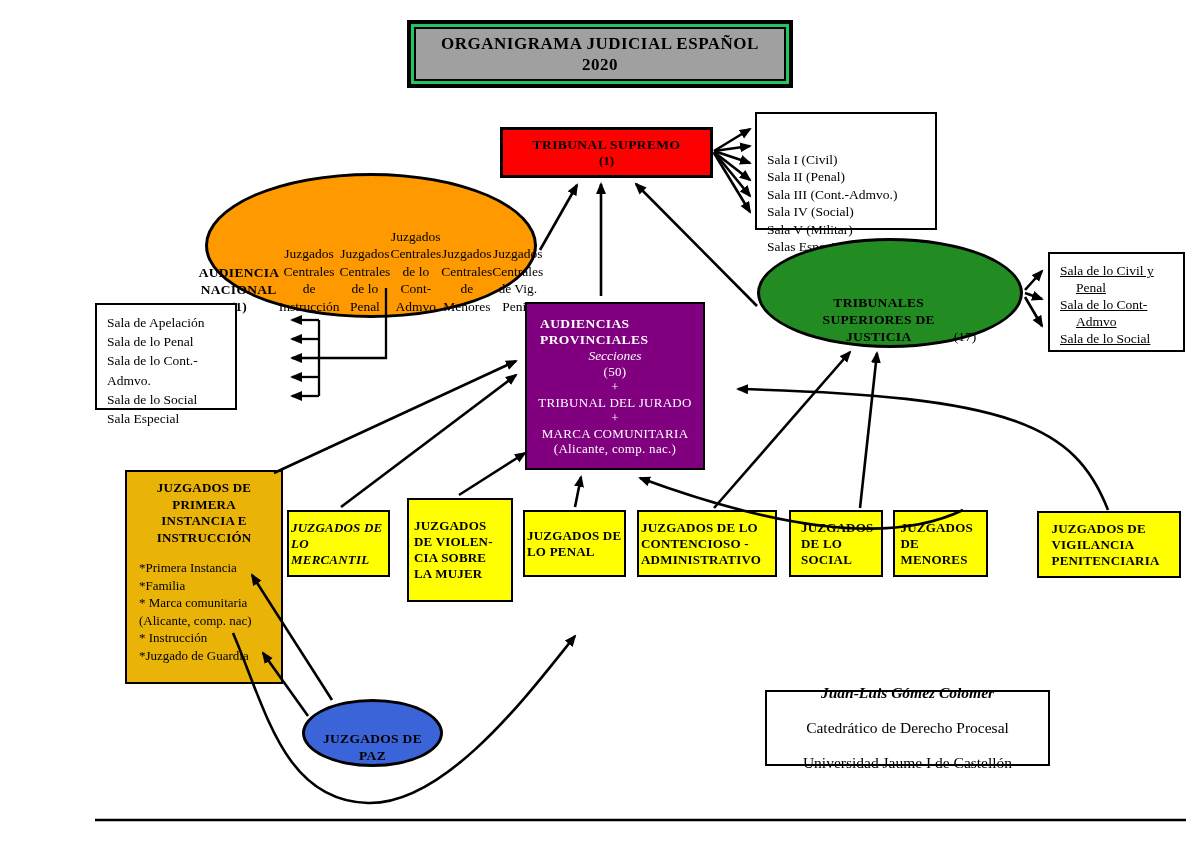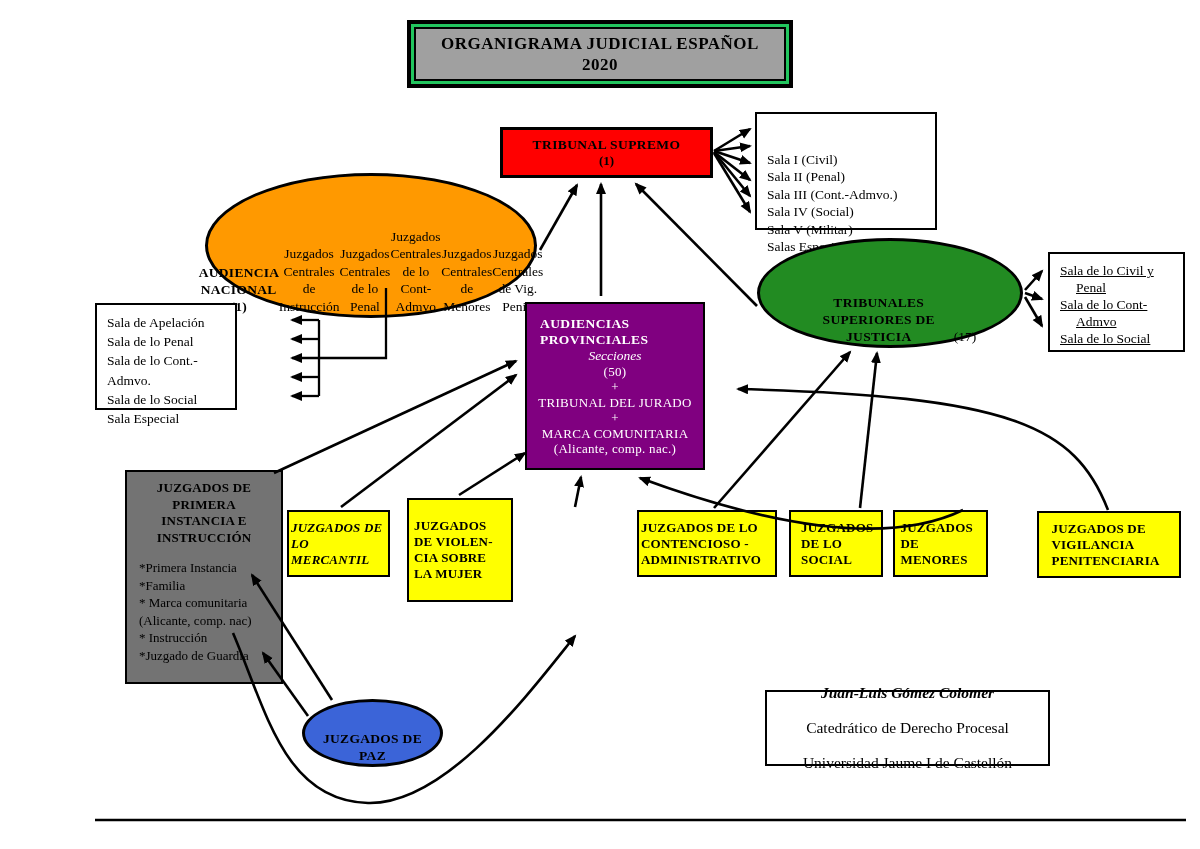--- a/index.html
+++ b/index.html
@@ -24,21 +24,21 @@
   .purple .rg{font-size:13px;line-height:15.5px;letter-spacing:.3px;}
   .yellow{background:#ffff00;font-weight:bold;font-size:13px;line-height:16px;letter-spacing:.2px;padding:2px;}
   .whitebox{background:#fff;border:2px solid #000;text-align:left;font-size:13.5px;}
   .ellipse{border:3px solid #000;border-radius:50%;display:flex;flex-direction:row;align-items:flex-end;justify-content:center;text-align:center;}
   .orange{background:#ff9900;}
   .green{background:#228b22;}
   .blue{background:#3b64d8;}
   .eltitle{font-weight:bold;font-size:13.5px;line-height:17px;letter-spacing:.3px;}
   .elline{font-size:13.5px;line-height:17.5px;}
   
-  .jpi{background:#737373;border:2px solid #000;padding:8px 6px;text-align:center;}
+  .jpi{background:#eab308;border:2px solid #000;padding:8px 6px;text-align:center;}
   .jpi .t{font-weight:bold;font-size:13px;line-height:16.5px;letter-spacing:.2px;width:135px;margin:0 auto;}
   .jpi .ls{margin-top:13px;text-align:left;font-size:13px;line-height:17.5px;padding-left:6px;}
   
   .rows13 div{line-height:19.2px;}
   .hang div{padding-left:16px;text-indent:-16px;line-height:17px;text-decoration:underline;}
   
   .credit{background:#fff;border:2px solid #000;display:flex;flex-direction:column;justify-content:center;align-items:center;font-size:15.5px;line-height:20px;gap:15px;}
   .credit .a{font-weight:bold;font-style:italic;}
   svg.overlay{position:absolute;left:0;top:0;z-index:6;pointer-events:none;}
   .layer{z-index:2;}
@@ -119,20 +119,23 @@
       <div>*Juzgado de Guardia</div>
     </div>
   </div>
 
   <div class="abs layer node yellow" style="left:287px;top:510px;width:103px;height:67px;font-style:italic;">
     <div>JUZGADOS DE LO MERCANTIL</div>
   </div>
   <div class="abs layer node yellow" style="left:407px;top:498px;width:106px;height:104px;">
     <div style="width:92px;">JUZGADOS DE VIOLEN-CIA SOBRE LA MUJER</div>
   </div>
+  <div class="abs layer node yellow" style="left:523px;top:510px;width:103px;height:67px;">
+    <div>JUZGADOS DE LO PENAL</div>
+  </div>
   <div class="abs layer node yellow" style="left:637px;top:510px;width:140px;height:67px;">
     <div>JUZGADOS DE LO CONTENCIOSO - ADMINISTRATIVO</div>
   </div>
   <div class="abs layer node yellow" style="left:789px;top:510px;width:94px;height:67px;">
     <div style="width:70px;">JUZGADOS DE LO SOCIAL</div>
   </div>
   <div class="abs layer node yellow" style="left:893px;top:510px;width:95px;height:67px;">
     <div style="width:80px;">JUZGADOS DE MENORES</div>
   </div>
   <div class="abs layer ellipse blue" style="left:302px;top:699px;width:141px;height:68px;">

